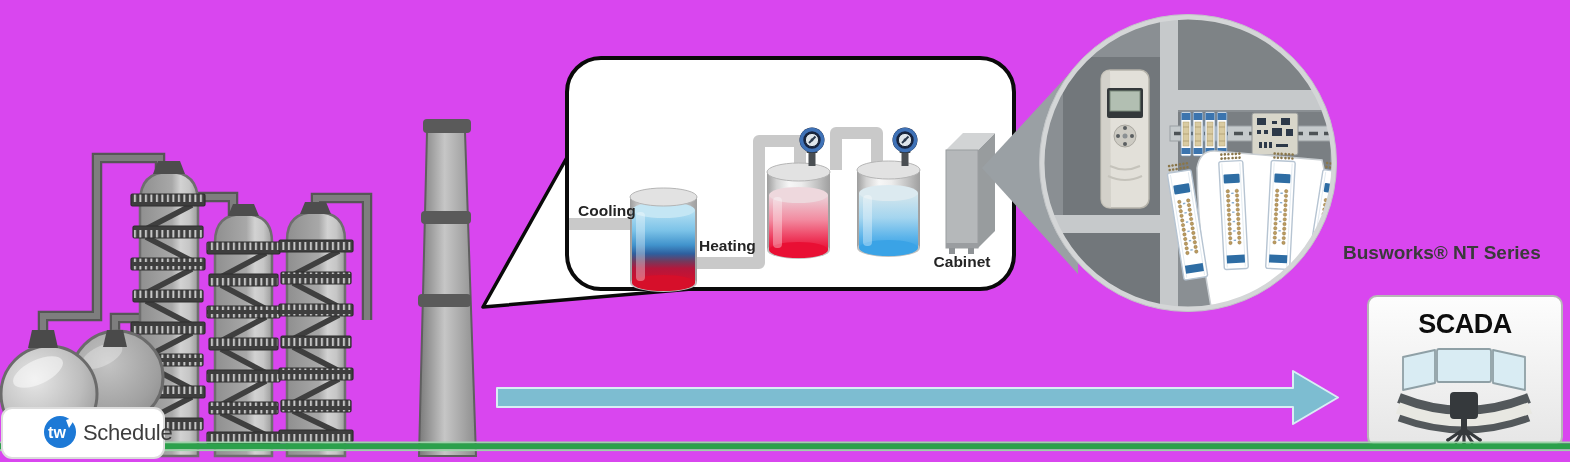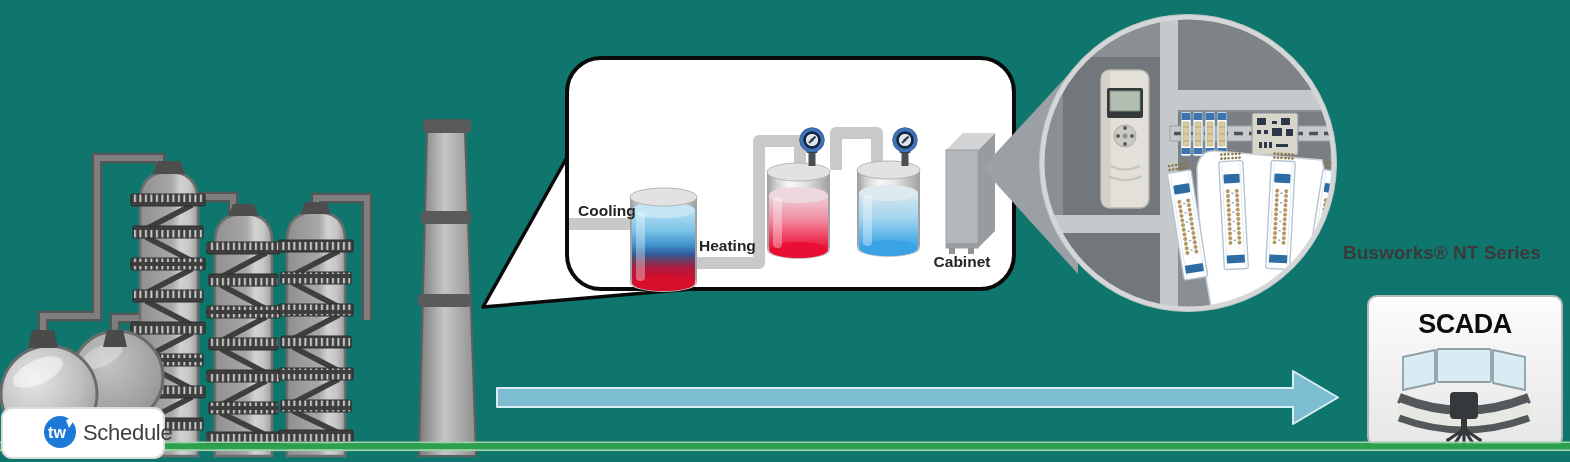--- a/index.html
+++ b/index.html
@@ -1,16 +1,16 @@
 <!DOCTYPE html>
 <html><head>
 <meta charset="utf-8">
 <style>
   html,body{margin:0;padding:0;background:#fff;}
-  .stage{position:relative;width:1570px;height:462px;background:#0f766e;overflow:hidden;}
+  .stage{position:relative;width:1570px;height:462px;background:#d946ef;overflow:hidden;}
   svg text{font-family:"Liberation Sans","DejaVu Sans",sans-serif;}
   .lbl{font-weight:bold;font-size:15.5px;fill:#242424;}
 </style>
 </head>
 <body>
 
 <div class="stage">
 <svg width="1570" height="462" viewBox="0 0 1570 462" xmlns="http://www.w3.org/2000/svg">
   <defs>
     <linearGradient id="cyl" x1="0" y1="0" x2="1" y2="0">

